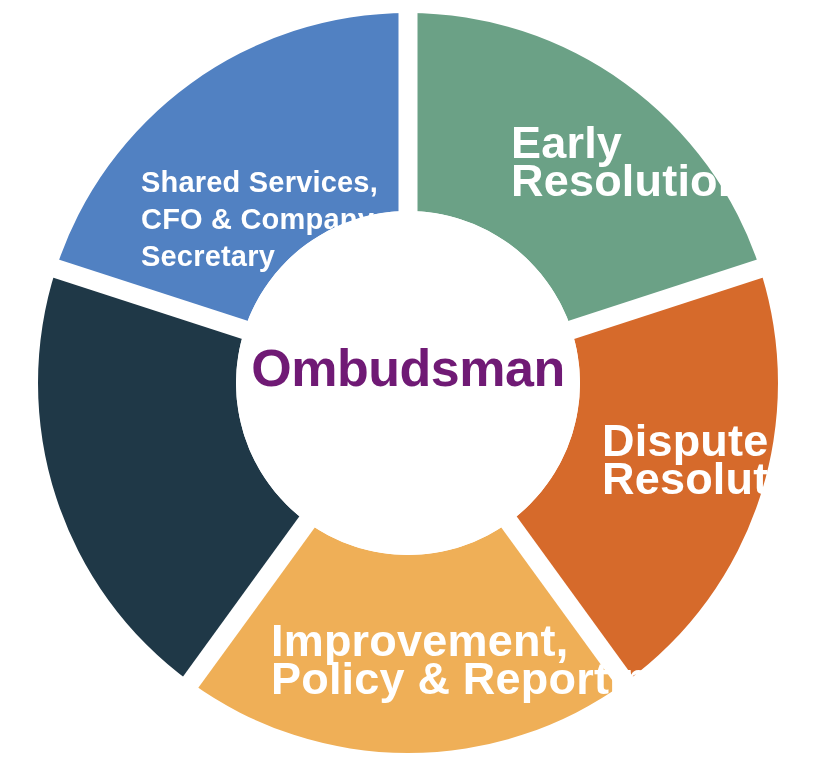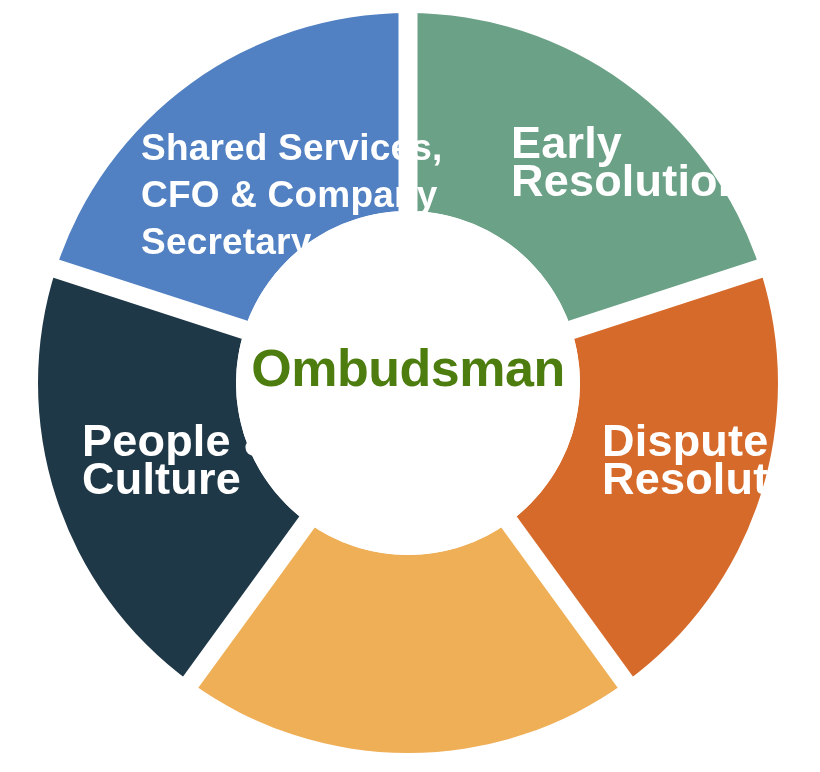--- a/index.html
+++ b/index.html
@@ -27,30 +27,31 @@
   .seg-label {
     position: absolute;
     color: #ffffff;
     font-weight: bold;
     font-size: 45px;
     line-height: 38px;
     white-space: pre-line;
     letter-spacing: 0.2px;
   }
   .seg-label.small {
-    font-size: 37px;
-    line-height: 47px;
+    font-size: 29px;
+    line-height: 37px;
+    margin-top: 40px;
   }
   .center-label {
     position: absolute;
     left: 108px;
     top: 338px;
     width: 600px;
     text-align: center;
-    color: #4d7c0f;
+    color: #701a75;
     font-weight: bold;
     font-size: 52px;
     line-height: 60px;
     letter-spacing: -0.5px;
   }
   .lbl-shared      { left: 141px; top: 124px; }
   .lbl-early       { left: 511px; top: 124px; }
   .lbl-dispute     { left: 602px; top: 422px; }
   .lbl-people      { left: 82px;  top: 422px; }
   .lbl-improvement { left: 271px; top: 622px; }
@@ -77,23 +78,23 @@
     </g>
     <circle cx="408" cy="383" r="172" fill="#ffffff"></circle>
   </svg>
 
   <div class="seg-label lbl-early">Early
 Resolution</div>
 
   <div class="seg-label lbl-dispute">Dispute
 Resolution</div>
 
+  <div class="seg-label lbl-improvement">Improvement,
+Policy &amp; Reporting</div>
 
-  <div class="seg-label lbl-people">People &amp;
-Culture</div>
 
   <div class="seg-label small lbl-shared">Shared Services,
 CFO &amp; Company
 Secretary</div>
 
   <div class="center-label">Ombudsman</div>
 
 </div>
 
 </body></html>

